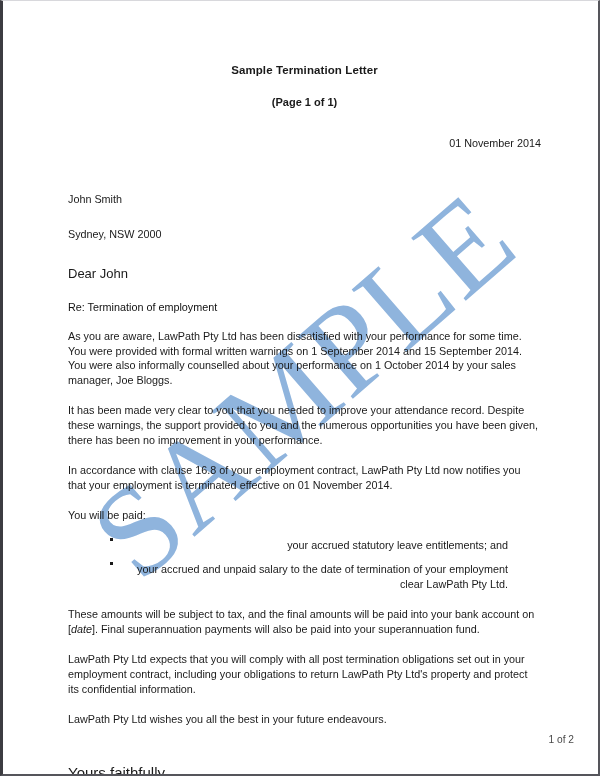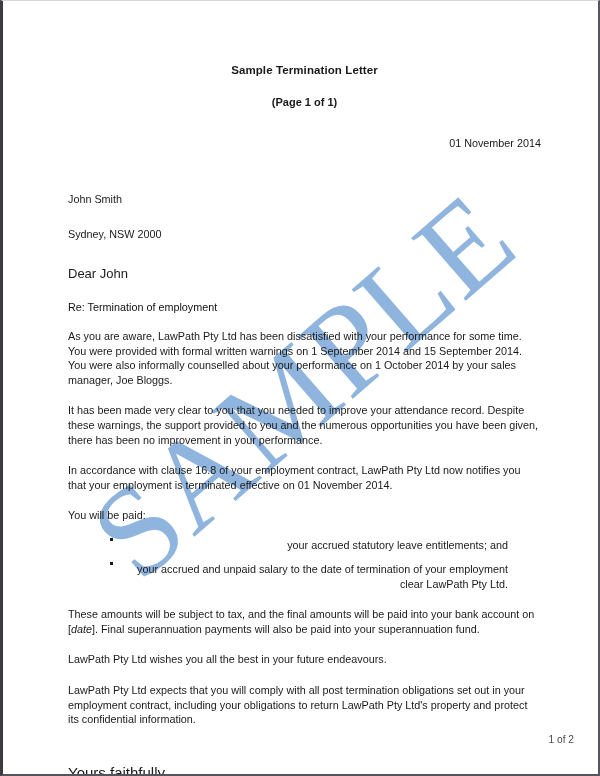--- a/index.html
+++ b/index.html
@@ -213,23 +213,23 @@
       <li class="bullet-item">
         <span class="bullet-marker"></span>
         <span>your accrued and unpaid salary to the date of termination of your employment clear LawPath Pty Ltd.</span>
       </li>
     </ul>
 
     <p class="body-para">
       <span>These amounts will be subject to tax, and the final amounts will be paid into your bank account on [</span><em>date</em><span>]. Final superannuation payments will also be paid into your superannuation fund.</span>
     </p>
 
+    <p class="body-para">LawPath Pty Ltd expects that you will comply with all post termination obligations set out in your employment contract, including your obligations to return LawPath Pty Ltd's property and protect its confidential information.</p>
+
     <p class="body-para">LawPath Pty Ltd wishes you all the best in your future endeavours.</p>
-
-    <p class="body-para">LawPath Pty Ltd expects that you will comply with all post termination obligations set out in your employment contract, including your obligations to return LawPath Pty Ltd's property and protect its confidential information.</p>
 
     <div class="closing">Yours faithfully</div>
 
     <div class="signature-block">
       
       
       
     </div>
 
   </div>

